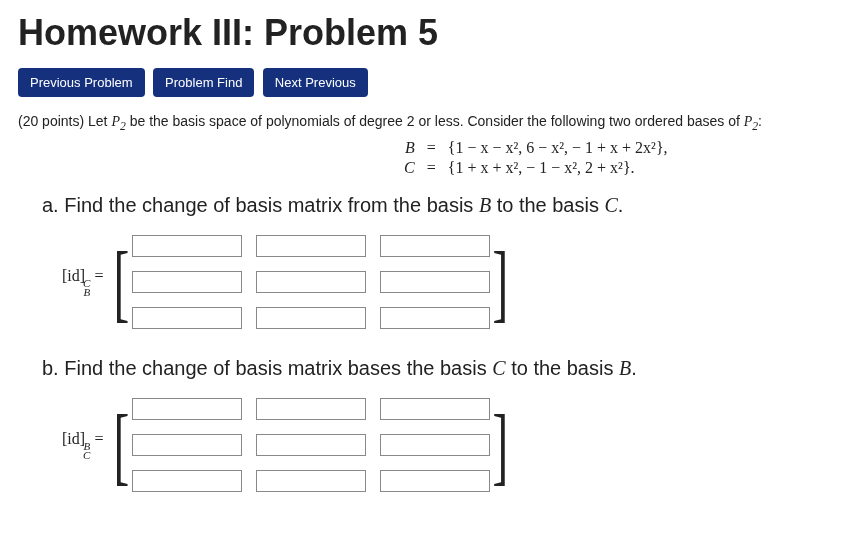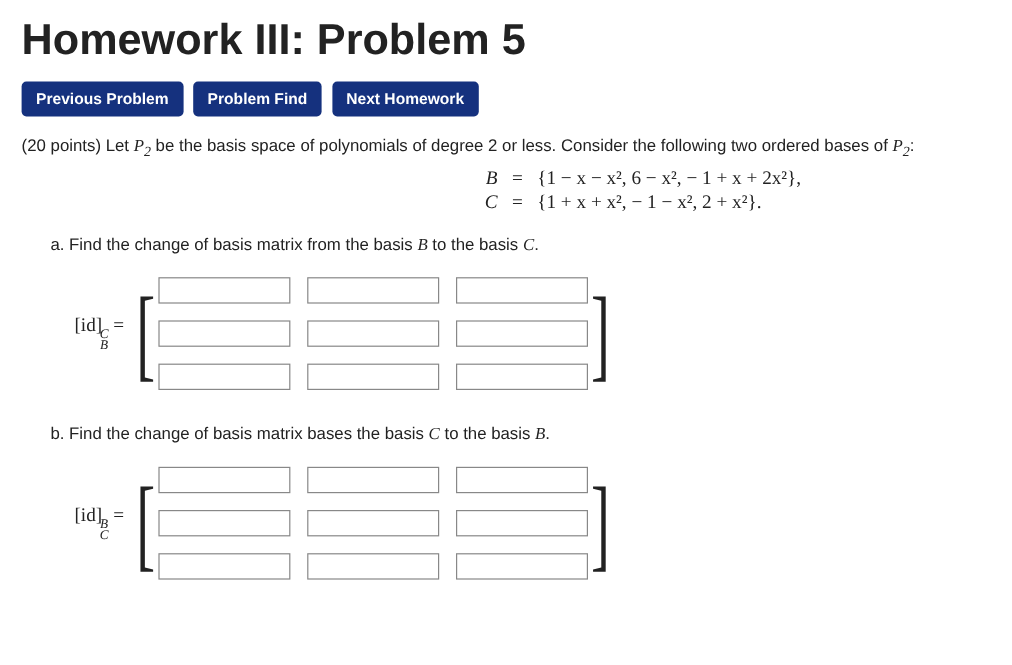--- a/index.html
+++ b/index.html
@@ -22,21 +22,20 @@
   .nav-btn {
     display: inline-block;
     background: #15317e;
     color: #fff;
     border: none;
     border-radius: 4px;
     padding: 7px 12px;
     font-size: 13px;
     margin-right: 4px;
     cursor: pointer;
-    font-weight: bold;
   }
   .prob-text {
     font-size: 14px;
     line-height: 1.5;
     color: #222;
   }
   .math-block {
     font-family: "Cambria Math", "STIX", "Times New Roman", serif;
     font-size: 16px;
     margin: 6px 0 16px 0;
@@ -48,21 +47,21 @@
   .math-block td {
     padding: 1px 6px;
     white-space: nowrap;
   }
   .scriptcal {
     font-family: "Brush Script MT", "Segoe Script", cursive;
     font-style: italic;
     text-align: center;
   }
   .part {
-    font-size: 14px;
+    font-size: 20px;
     margin: 6px 0 10px 24px;
   }
   .matrix-row {
     display: flex;
     align-items: center;
     margin: 6px 0 20px 44px;
   }
   .matrix-label {
     font-family: "Cambria Math","STIX","Times New Roman", serif;
     font-size: 16px;
@@ -103,21 +102,21 @@
   sub, sup { line-height: 0; }
 </style>
 </head>
 <body>
 
 <h1>Homework III: Problem 5</h1>
 
 <div class="nav-row">
   <button class="nav-btn">Previous Problem</button>
   <button class="nav-btn">Problem Find</button>
-  <button class="nav-btn">Next Homework</button>
+  <button class="nav-btn">Next Previous</button>
 </div>
 
 <div class="prob-text">
   <span>(20 points) </span><span>Let </span><span class="scriptcal"><span>P</span><sub>2</sub></span><span> be the basis space of polynomials of degree </span><span>2</span><span> or less. Consider the following two ordered bases of </span><span class="scriptcal"><span>P</span><sub>2</sub></span><span>:</span>
 </div>
 
 <div class="math-block">
   <table>
     <tbody>
         <tr>

